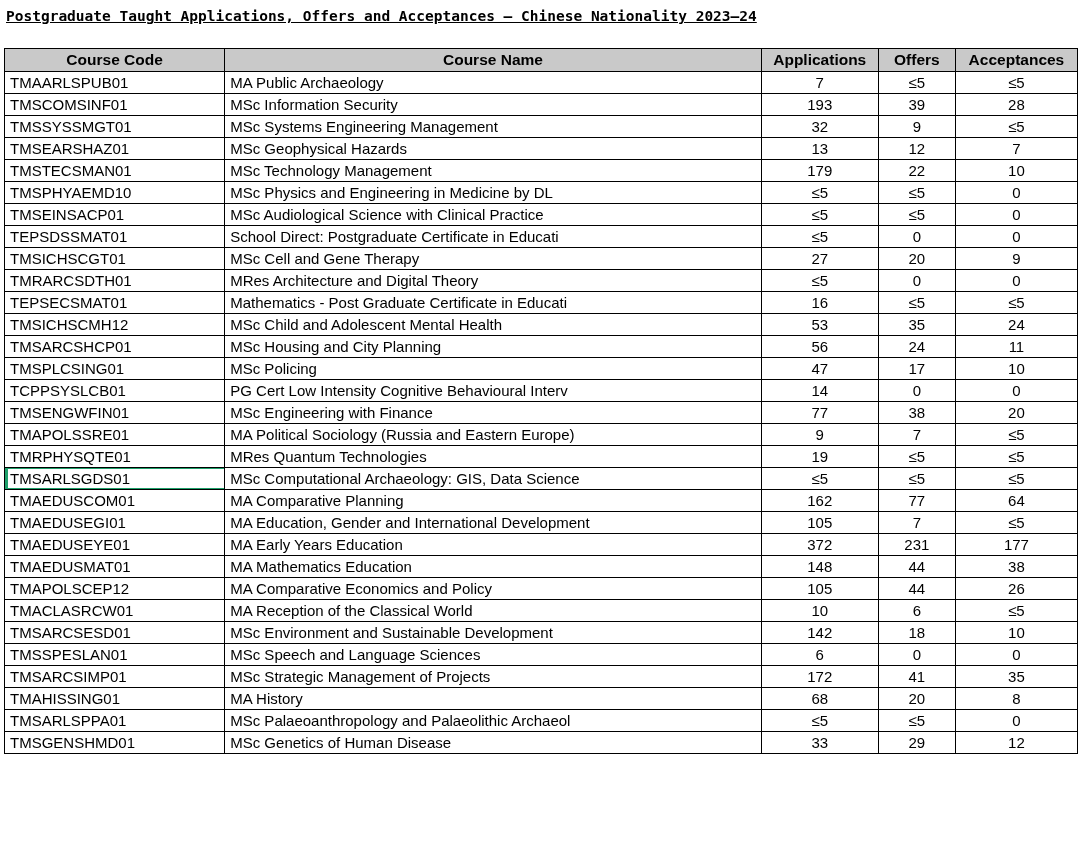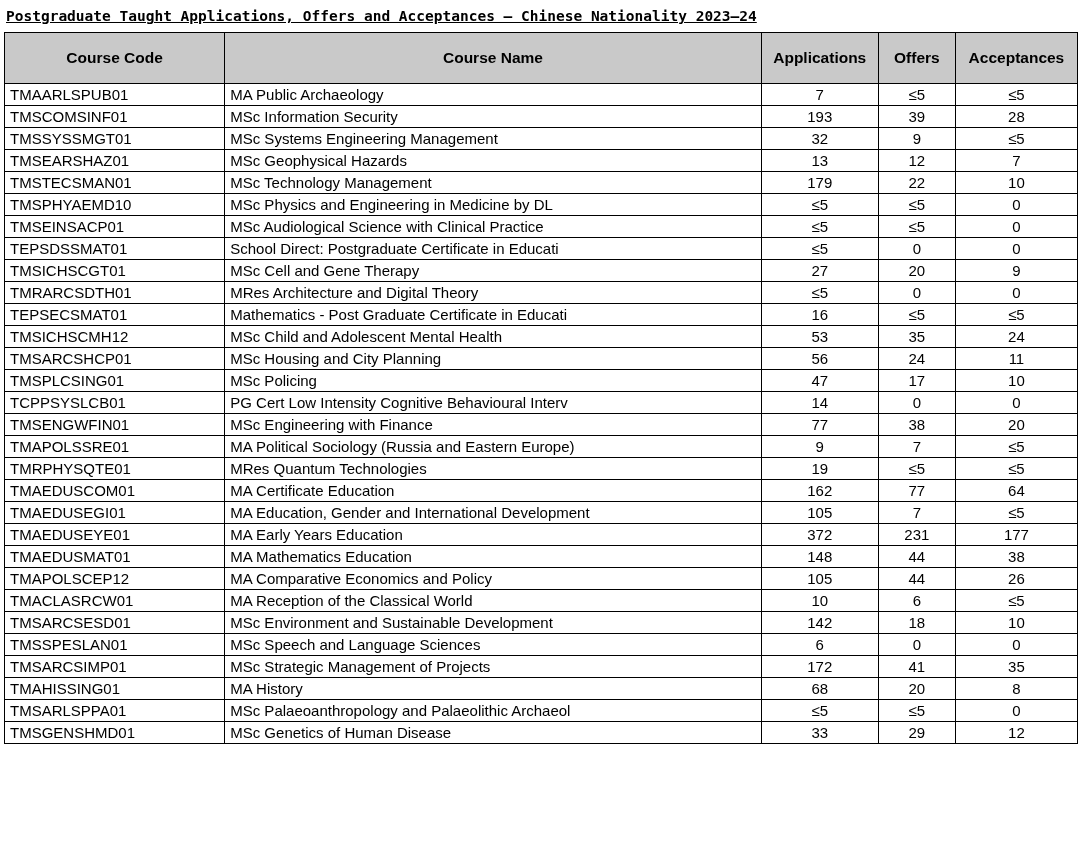--- a/index.html
+++ b/index.html
@@ -13,37 +13,37 @@
     font-family: "Liberation Sans", sans-serif;
     color: #000;
     position: relative;
   }
   .sheet-title {
     font-family: "DejaVu Sans Mono", monospace;
     font-weight: bold;
     font-size: 14.5px;
     text-decoration: underline;
     padding: 8px 0 0 6px;
-    height: 32px;
+    height: 48px;
     white-space: nowrap;
   }
   table.grid {
     border-collapse: collapse;
     table-layout: fixed;
     margin-left: 4px;
     width: 1074px;
     font-size: 15px;
   }
   table.grid th {
     background: #c9c9c9;
     border: 1px solid #000;
     font-weight: bold;
     font-size: 15.5px;
     text-align: center;
-    padding: 16px 4px;
+    padding: 2px 4px;
     line-height: 18px;
     white-space: nowrap;
     overflow: hidden;
   }
   table.grid td {
     border: 1px solid #000;
     padding: 1px 5px;
     line-height: 19px;
     white-space: nowrap;
     overflow: hidden;
@@ -209,23 +209,30 @@
         <td class="num">7</td>
         <td class="num">≤5</td>
       </tr>
       <tr>
         <td>TMRPHYSQTE01</td>
         <td>MRes Quantum Technologies</td>
         <td class="num">19</td>
         <td class="num">≤5</td>
         <td class="num">≤5</td>
       </tr>
+      <tr class="selected">
+        <td>TMSARLSGDS01</td>
+        <td>MSc Computational Archaeology: GIS, Data Science</td>
+        <td class="num">≤5</td>
+        <td class="num">≤5</td>
+        <td class="num">≤5</td>
+      </tr>
       <tr>
         <td>TMAEDUSCOM01</td>
-        <td>MA Certificate Education</td>
+        <td>MA Comparative Planning</td>
         <td class="num">162</td>
         <td class="num">77</td>
         <td class="num">64</td>
       </tr>
       <tr>
         <td>TMAEDUSEGI01</td>
         <td>MA Education, Gender and International Development</td>
         <td class="num">105</td>
         <td class="num">7</td>
         <td class="num">≤5</td>

